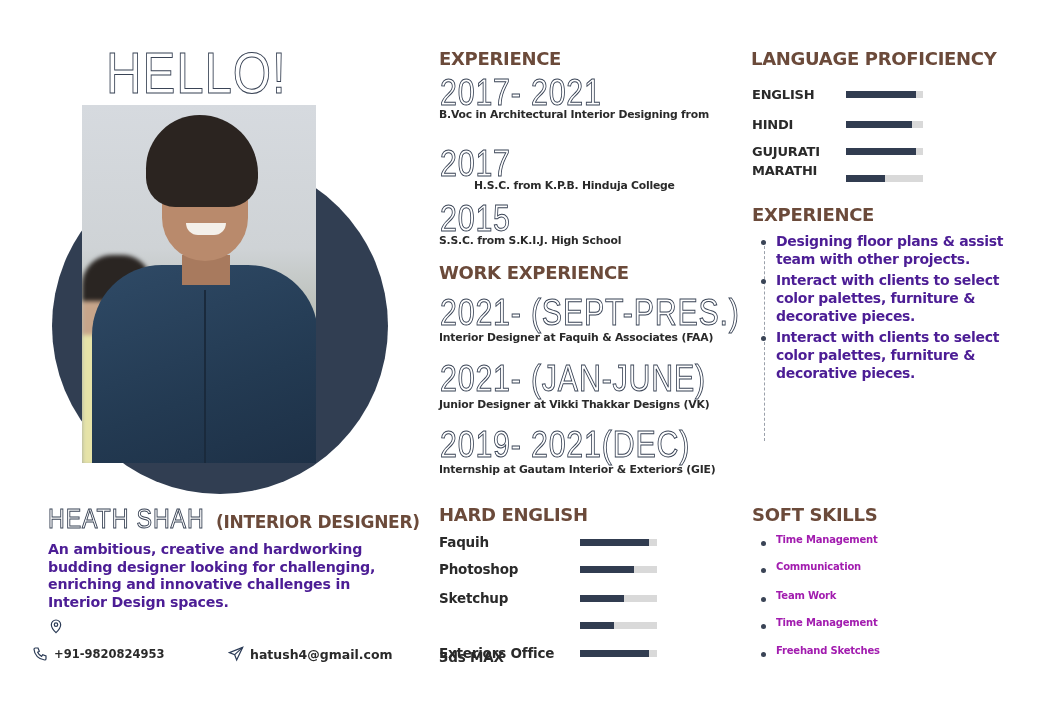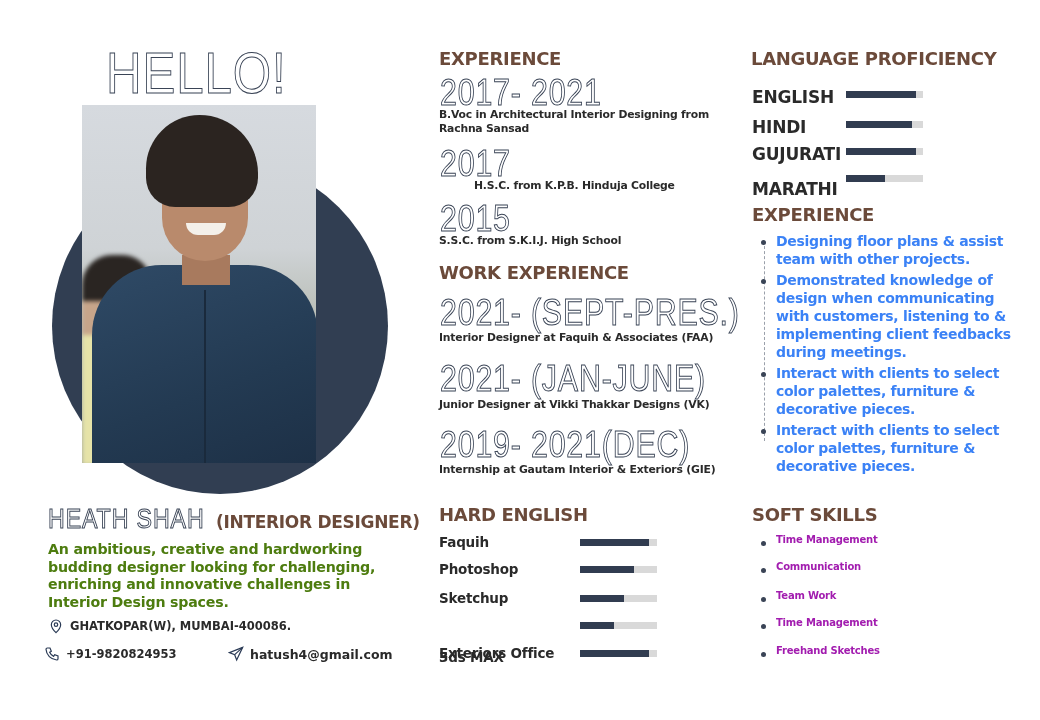--- a/index.html
+++ b/index.html
@@ -32,40 +32,40 @@
     background: linear-gradient(180deg, #2a2522 0 22%, #c7a58a 22% 38%, #e6e3a8 38% 100%); border-radius: 30px 30px 0 0; filter: blur(2px); }
   .ph-hair { position: absolute; left: 64px; top: 10px; width: 112px; height: 92px; background: #2b2420; border-radius: 55px 60px 30px 30px; }
   .ph-face { position: absolute; left: 80px; top: 48px; width: 86px; height: 108px; background: #b98a6c; border-radius: 40px 40px 44px 44px; }
   .ph-smile { position: absolute; left: 104px; top: 118px; width: 40px; height: 12px; background: #f4f0ea; border-radius: 0 0 20px 20px; }
   .ph-neck { position: absolute; left: 100px; top: 150px; width: 48px; height: 30px; background: #a87a5e; }
   .ph-shirt { position: absolute; left: 10px; top: 160px; width: 226px; height: 200px; background: linear-gradient(160deg, #2f4a66 0%, #233a52 60%, #1d3046 100%); border-radius: 70px 70px 0 0; }
   .ph-placket { position: absolute; left: 122px; top: 185px; width: 2px; height: 175px; background: #1a2a3c; }
 
   #name { position: absolute; left: 48px; top: 506px; font-size: 27px; line-height: 1; transform: scaleX(0.86); white-space: nowrap; }
   #role { position: absolute; left: 216px; top: 512px; font-size: 17px; font-weight: 700; color: #6b4a3a; letter-spacing: -0.3px; white-space: nowrap; }
-  #summary { position: absolute; left: 48px; top: 541px; width: 330px; font-size: 14.2px; font-weight: 700; line-height: 17.6px; color: #4d7c0f; letter-spacing: -0.2px; }
+  #summary { position: absolute; left: 48px; top: 541px; width: 330px; font-size: 14.2px; font-weight: 700; line-height: 17.6px; color: #4c1d95; letter-spacing: -0.2px; }
   .contact { position: absolute; font-size: 11.5px; font-weight: 700; color: #2a2a2a; display: flex; align-items: center; gap: 6px; white-space: nowrap; }
   .contact svg { width: 16px; height: 16px; }
   #address { left: 48px; top: 618px; }
-  #phone { left: 44px; top: 646px; }
+  #phone { left: 32px; top: 646px; }
   #email { left: 228px; top: 646px; font-size: 12.5px; }
 
   
   .year { position: absolute; left: 440px; font-size: 37px; line-height: 1; white-space: nowrap; transform: scaleX(0.82); }
   .desc { position: absolute; left: 439px; font-size: 10.8px; font-weight: 700; color: #2a2a2a; line-height: 13.5px; letter-spacing: -0.2px; white-space: nowrap; }
 
   .skill-label { position: absolute; left: 439px; font-size: 13.5px; font-weight: 700; color: #2a2a2a; letter-spacing: -0.2px; white-space: nowrap; }
   .bar { position: absolute; height: 7px; background: #d9d9d9; }
   .bar .fill { height: 100%; background: #313c50; }
 
   
-  .lang-label { position: absolute; left: 752px; font-size: 17px; font-weight: 700; color: #2a2a2a; letter-spacing: -0.2px; }
+  .lang-label { position: absolute; left: 752px; font-size: 13px; font-weight: 700; color: #2a2a2a; letter-spacing: -0.2px; }
   #exp-list { position: absolute; left: 760px; top: 232px; width: 260px; }
   #exp-line { position: absolute; left: 764px; top: 241px; width: 0; height: 200px; border-left: 1px dashed #9aa0aa; }
-  .exp-item { position: relative; padding-left: 16px; font-size: 14px; font-weight: 700; line-height: 18px; color: #3b82f6; letter-spacing: -0.3px; margin-bottom: 3px; }
+  .exp-item { position: relative; padding-left: 16px; font-size: 14px; font-weight: 700; line-height: 18px; color: #4c1d95; letter-spacing: -0.3px; margin-bottom: 3px; }
   .exp-item::before { content: ""; position: absolute; left: 1px; top: 8px; width: 5px; height: 5px; border-radius: 50%; background: #3a4456; }
   .soft-item { position: absolute; left: 760px; padding-left: 16px; font-size: 10px; font-weight: 700; color: #a21caf; letter-spacing: -0.2px; white-space: nowrap; }
   .soft-item::before { content: ""; position: absolute; left: 1px; top: 7px; width: 5px; height: 5px; border-radius: 50%; background: #3a4456; }
 </style>
 </head>
 <body>
 
 <div id="hello" class="outline">HELLO!</div>
 <div id="circle"></div>
 <div id="photo" aria-label="Portrait photo of a smiling young man in a navy shirt">
@@ -80,41 +80,39 @@
 
 <div id="name" class="outline">HEATH SHAH</div>
 <div id="role">(INTERIOR DESIGNER)</div>
 <div id="summary">An ambitious, creative and hardworking budding designer looking for challenging, enriching and innovative challenges in Interior Design spaces.</div>
 
 <div id="address" class="contact">
   <svg viewBox="0 0 24 24" fill="none" stroke="#2a3a55" stroke-width="1.8">
       <path d="M12 22s7-7 7-12a7 7 0 0 0-14 0c0 5 7 12 7 12z"></path>
       <circle cx="12" cy="10" r="2.6"></circle>
     </svg>
-  <span>GHATKOPAR(W), MUMBAI-400086.</span>
 </div>
 <div id="phone" class="contact">
   <svg viewBox="0 0 24 24" fill="none" stroke="#2a3a55" stroke-width="1.8">
       <path d="M5 3h4l2 5-2.5 1.5a11 11 0 0 0 6 6L16 13l5 2v4a2 2 0 0 1-2 2A17 17 0 0 1 3 5a2 2 0 0 1 2-2z"></path>
     </svg>
   <span>+91-9820824953</span>
 </div>
 <div id="email" class="contact">
   <svg viewBox="0 0 24 24" fill="none" stroke="#2a3a55" stroke-width="1.8">
       <path d="M22 2 2 10l8 3 3 8 9-19z"></path>
       <path d="M10 13 22 2"></path>
     </svg>
   <span>hatush4@gmail.com</span>
 </div>
 
 <div class="heading" style="left:439px; top:48px;">EXPERIENCE</div>
 <div class="year outline" style="top:74px;">2017- 2021</div>
 <div class="desc" style="top:108px;">
   <div>B.Voc in Architectural Interior Designing from</div>
-  <div>Rachna Sansad</div>
 </div>
 <div class="year outline" style="top:145px;">2017</div>
 <div class="desc" style="top:179px;margin-left:35px;">H.S.C. from K.P.B. Hinduja College</div>
 <div class="year outline" style="top:200px;">2015</div>
 <div class="desc" style="top:234px;">S.S.C. from S.K.I.J. High School</div>
 
 <div class="heading" style="left:439px; top:262px;">WORK EXPERIENCE</div>
 <div class="year outline" style="top:294px;">2021- (SEPT-PRES.)</div>
 <div class="desc" style="top:331px;">Interior Designer at Faquih &amp; Associates (FAA)</div>
 <div class="year outline" style="top:360px;">2021- (JAN-JUNE)</div>
@@ -150,30 +148,29 @@
     <div class="fill" style="width:91%"></div>
   </div>
 <div class="lang-label" style="top:117px;">HINDI</div>
 <div class="bar" style="left:846px; top:121px; width:77px;">
     <div class="fill" style="width:86%"></div>
   </div>
 <div class="lang-label" style="top:144px;">GUJURATI</div>
 <div class="bar" style="left:846px; top:148px; width:77px;">
     <div class="fill" style="width:91%"></div>
   </div>
-<div class="lang-label" style="top:179px;text-align:right;">MARATHI</div>
+<div class="lang-label" style="top:163px;text-align:right;">MARATHI</div>
 <div class="bar" style="left:846px; top:175px; width:77px;">
     <div class="fill" style="width:51%"></div>
   </div>
 
 <div class="heading" style="left:752px; top:204px;">EXPERIENCE</div>
 <div id="exp-line"></div>
 <div id="exp-list">
   <div class="exp-item">Designing floor plans &amp; assist team with other projects.</div>
-  <div class="exp-item">Demonstrated knowledge of design when communicating with customers, listening to &amp; implementing client feedbacks during meetings.</div>
   <div class="exp-item">Interact with clients to select color palettes, furniture &amp; decorative pieces.</div>
   <div class="exp-item">Interact with clients to select color palettes, furniture &amp; decorative pieces.</div>
 </div>
 
 <div class="heading" style="left:752px; top:504px;">SOFT SKILLS</div>
 <div class="soft-item" style="top:534px;">Time Management</div>
 <div class="soft-item" style="top:561px;">Communication</div>
 <div class="soft-item" style="top:590px;">Team Work</div>
 <div class="soft-item" style="top:617px;">Time Management</div>
 <div class="soft-item" style="top:645px;">Freehand Sketches</div>

